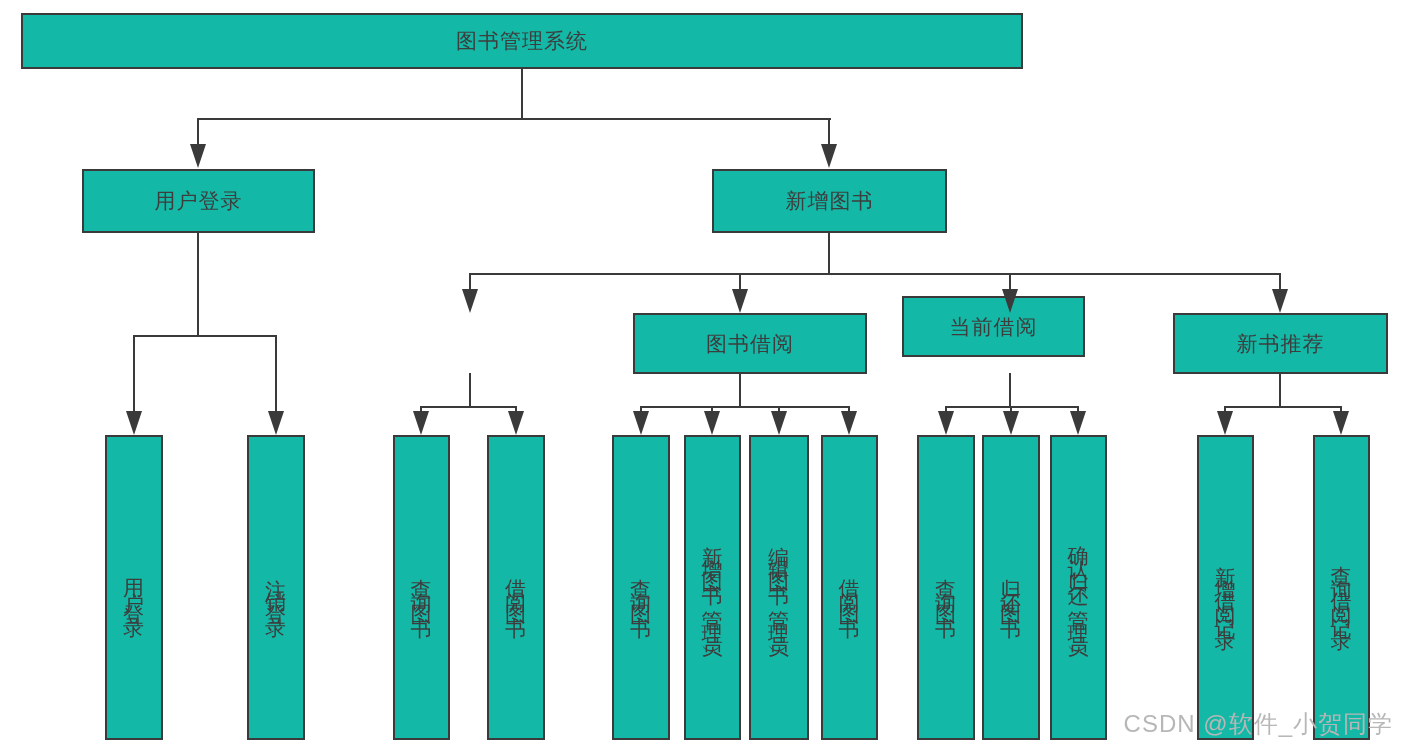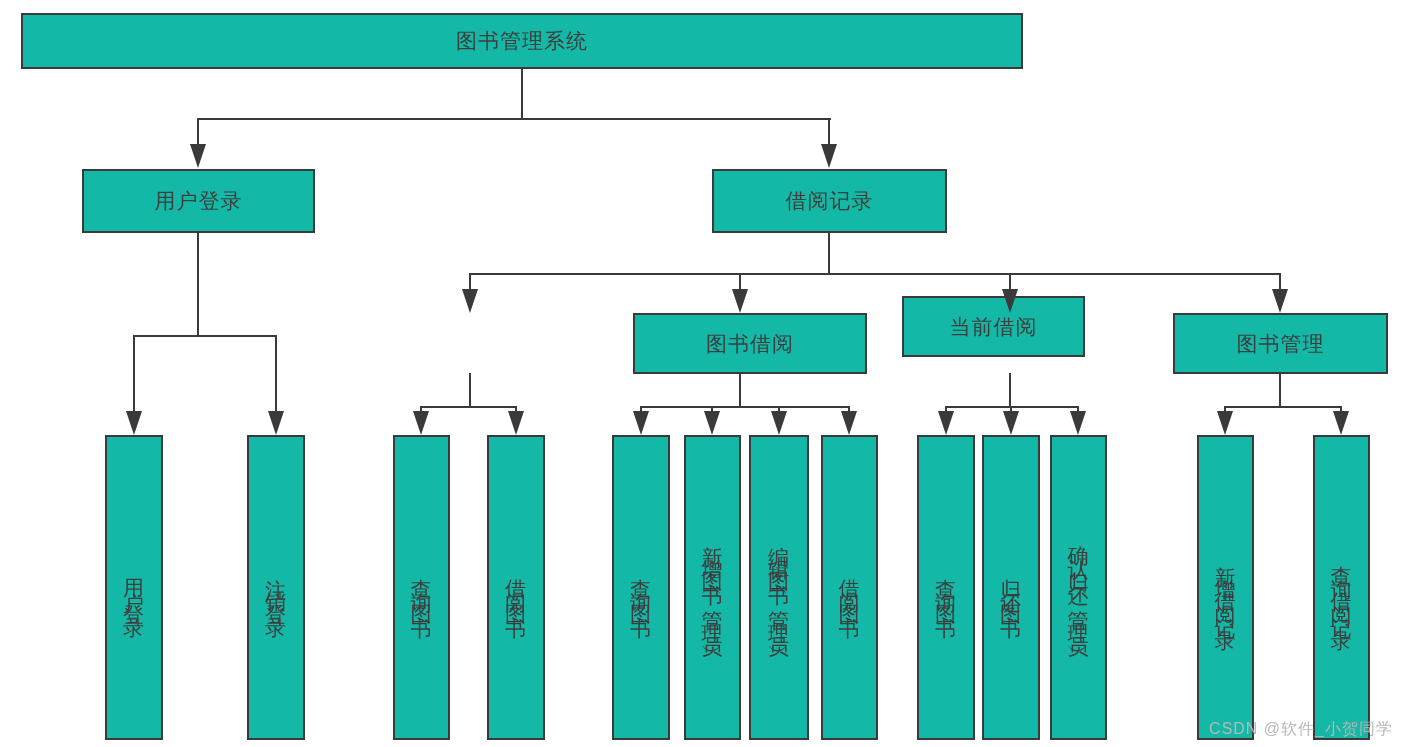--- a/index.html
+++ b/index.html
@@ -41,50 +41,50 @@
     width:0;height:0;
     border-style:solid;
     border-color:transparent;
     border-width:24px 8px 0 8px;
     border-top-color:#3a3a3a;
   }
   .watermark{
     position:absolute;
     right:12px;
     bottom:7px;
-    font-size:16px;
+    font-size:24px;
     color:#b7b7b7;
     letter-spacing:1px;
     white-space:nowrap;
   }
 </style>
 </head>
 <body>
 
 <div class="canvas">
 
   <div class="box h" style="left:21px;top:13px;width:1002px;height:56px">
     <span>图书管理系统</span>
   </div>
 
   <div class="box h" style="left:82px;top:169px;width:233px;height:64px">
     <span>用户登录</span>
   </div>
   <div class="box h" style="left:712px;top:169px;width:235px;height:64px">
-    <span>借阅记录</span>
+    <span>新增图书</span>
   </div>
 
   <div class="box h" style="left:633px;top:313px;width:234px;height:61px">
     <span>图书借阅</span>
   </div>
   <div class="box h" style="left:902px;top:296px;width:183px;height:61px">
     <span>当前借阅</span>
   </div>
   <div class="box h" style="left:1173px;top:313px;width:215px;height:61px">
-    <span>图书管理</span>
+    <span>新书推荐</span>
   </div>
 
   <div class="box v" style="left:105px;top:435px;width:58px;height:305px">
     <span>用户登录</span>
   </div>
   <div class="box v" style="left:247px;top:435px;width:58px;height:305px">
     <span>注销登录</span>
   </div>
 
   <div class="box v" style="left:393px;top:435px;width:57px;height:305px">

